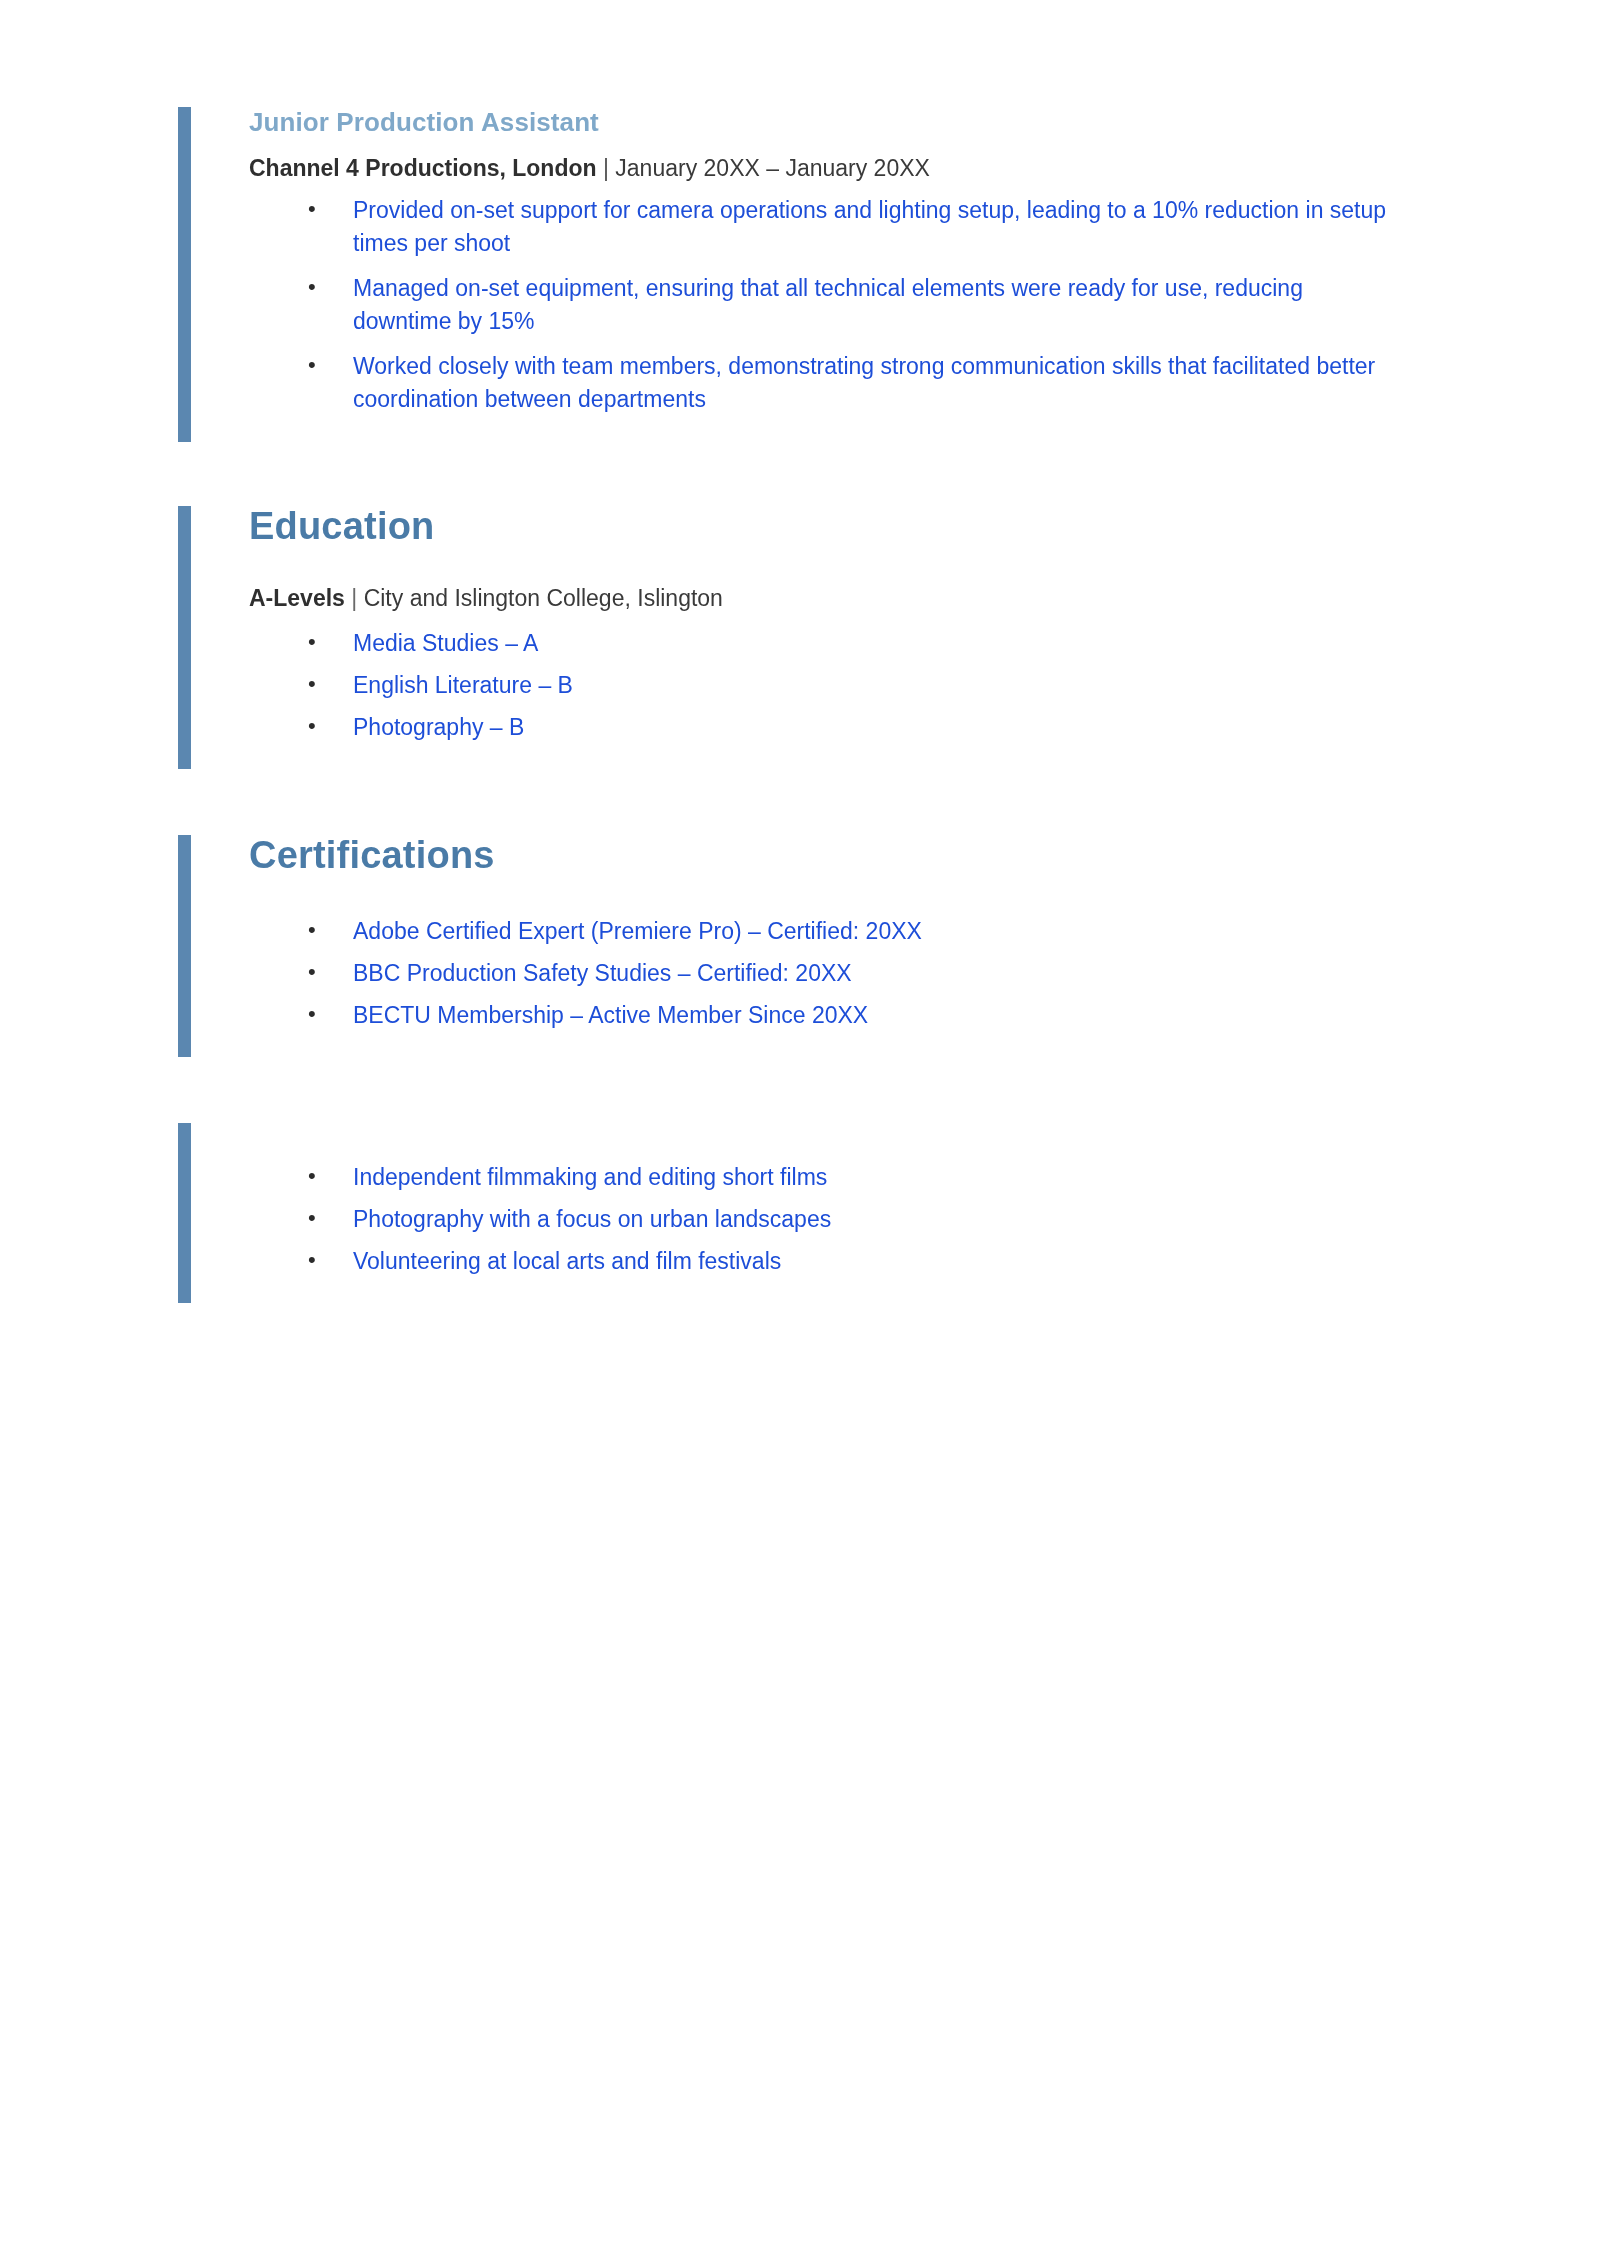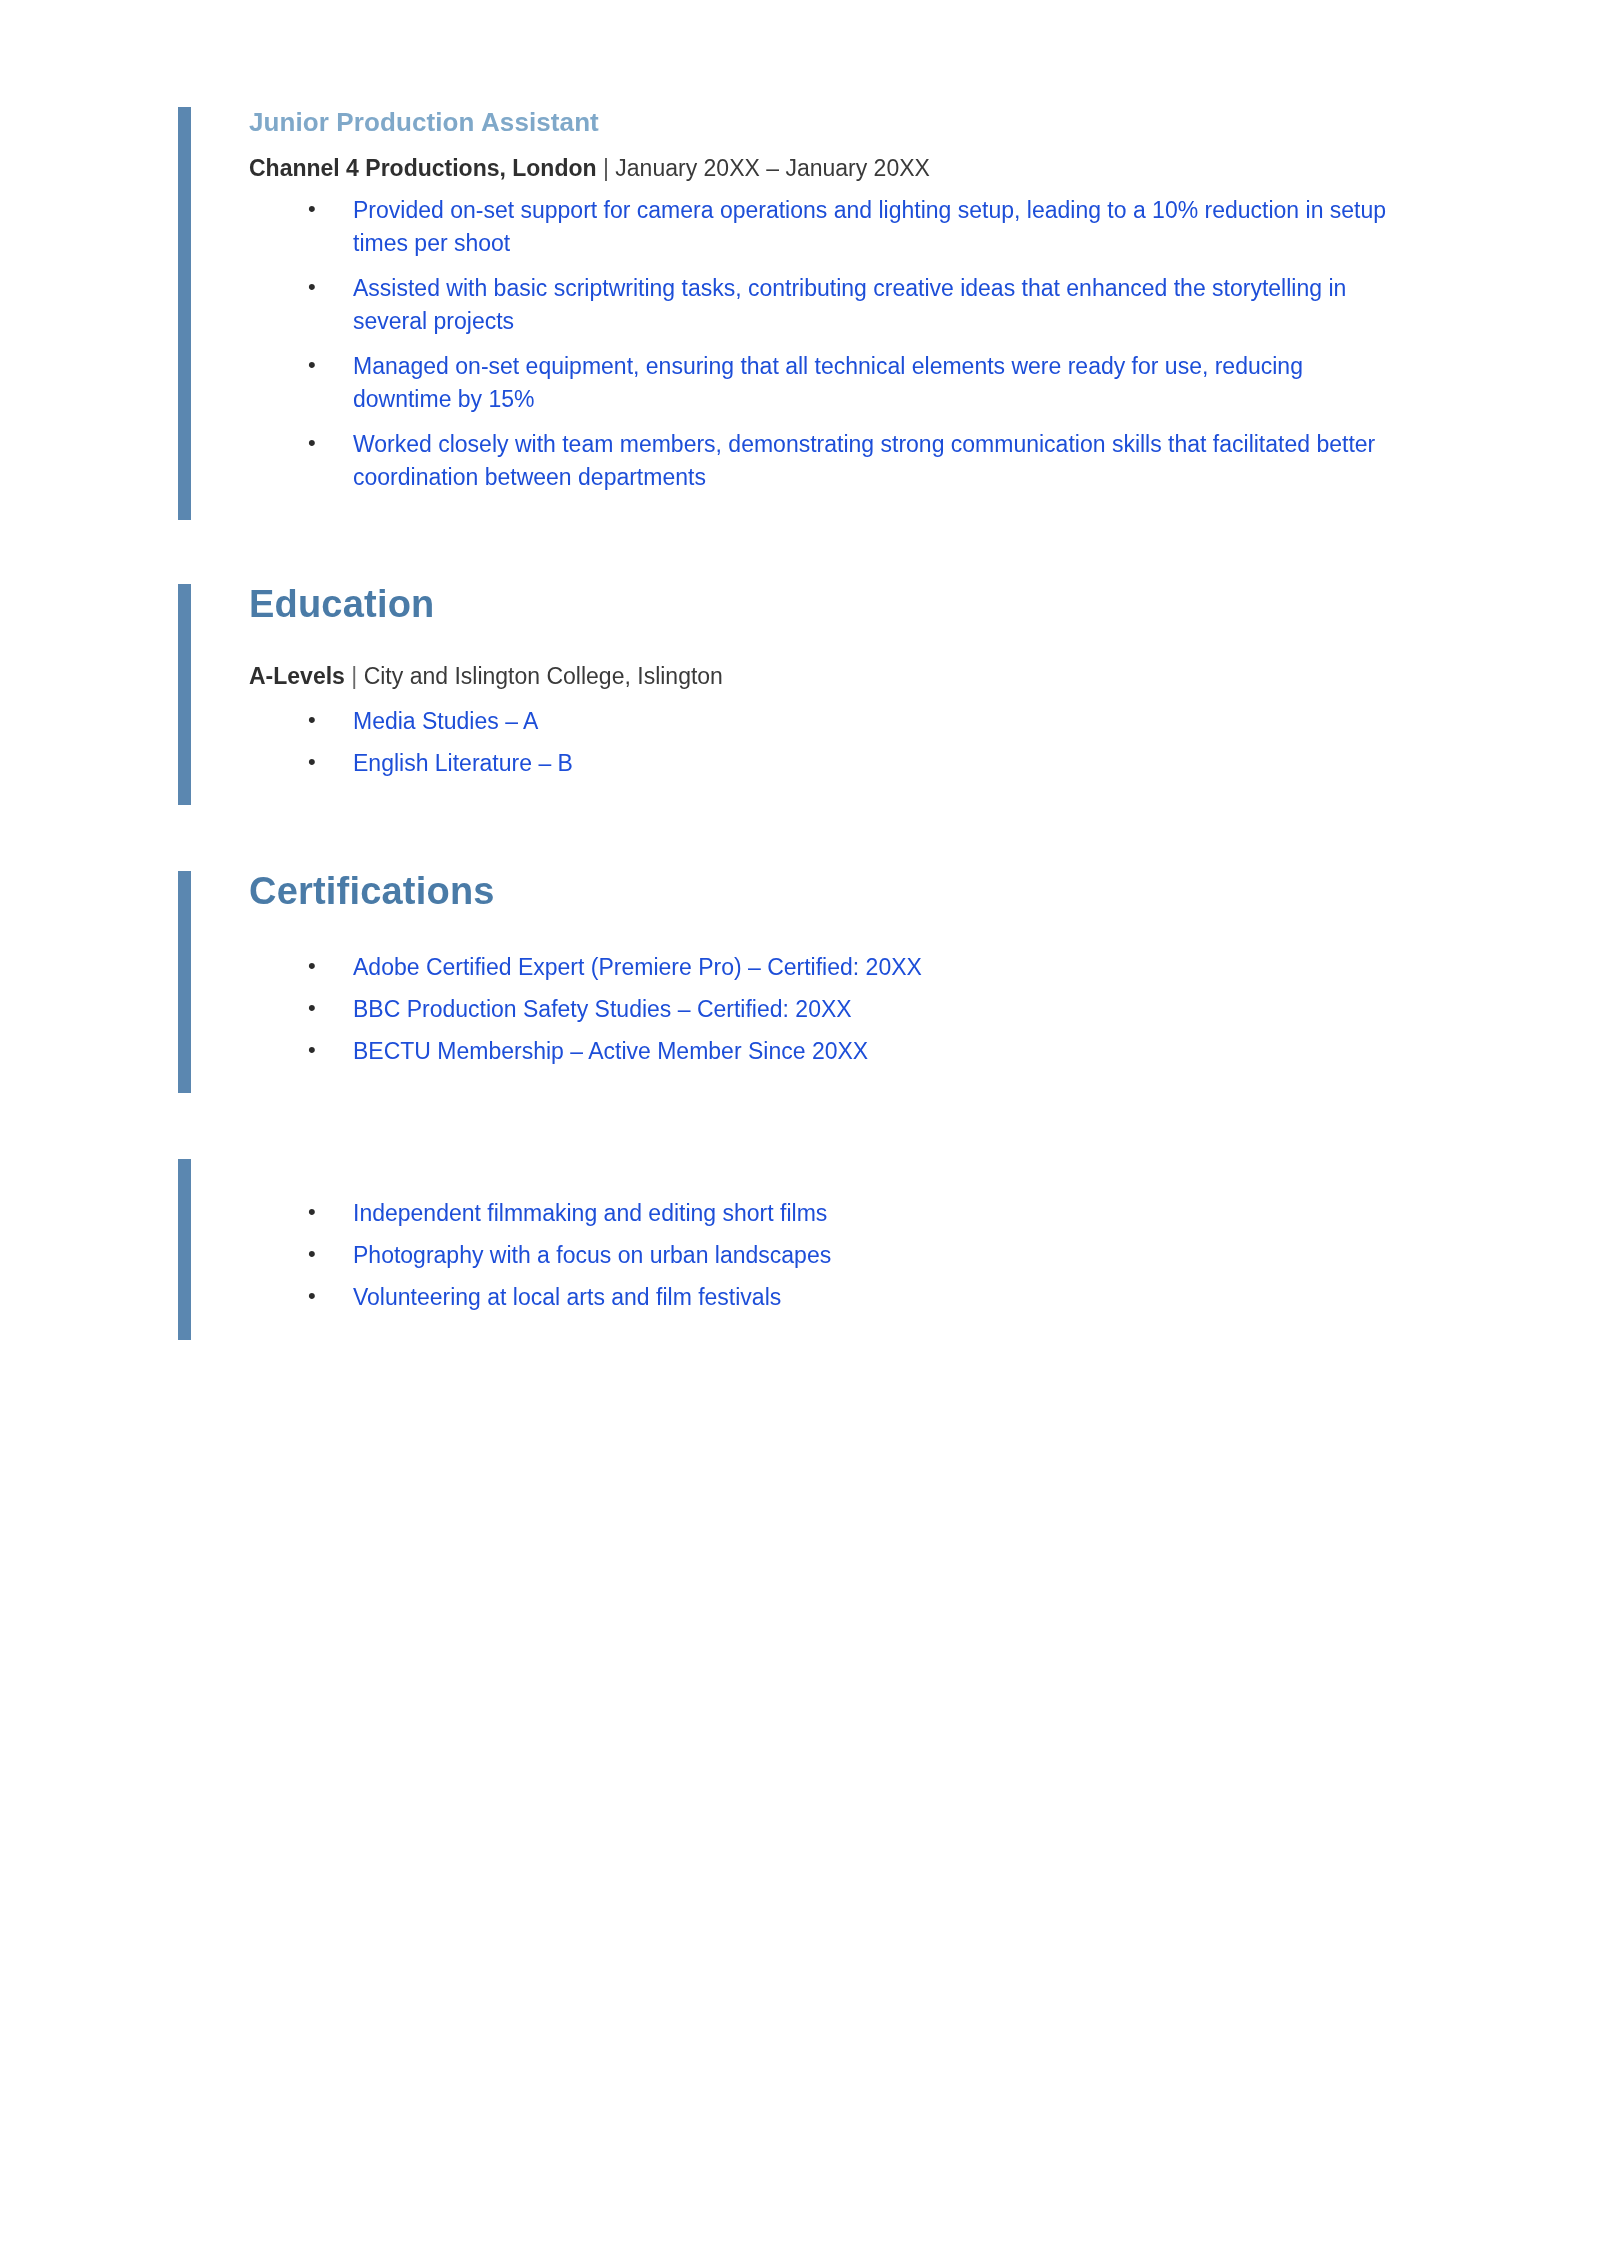--- a/index.html
+++ b/index.html
@@ -116,21 +116,20 @@
   <div class="block">
 
     <div class="job-title">Junior Production Assistant</div>
 
     <div class="job-meta">
       <span class="org">Channel 4 Productions, London</span><span>&nbsp;</span><span class="sep">|</span><span>&nbsp;</span><span class="dates">January 20XX – January 20XX</span>
     </div>
 
     <ul class="bullets">
       <li>Provided on-set support for camera operations and lighting setup, leading to a 10% reduction in setup times per shoot</li>
-      <li>Assisted with basic scriptwriting tasks, contributing creative ideas that enhanced the storytelling in several projects</li>
       <li>Managed on-set equipment, ensuring that all technical elements were ready for use, reducing downtime by 15%</li>
       <li>Worked closely with team members, demonstrating strong communication skills that facilitated better coordination between departments</li>
     </ul>
     <div class="tail-pad"></div>
   </div>
 
   <div class="gap-exp-edu"></div>
 
   <div class="block">
     <div class="section-heading">Education</div>
@@ -140,20 +139,21 @@
 
     <div class="edu-line">
       <span class="strong">A-Levels</span><span>&nbsp;</span><span class="sep">|</span><span>&nbsp;</span><span>City and Islington College, Islington</span>
     </div>
 
     <div class="gap-edu-list"></div>
 
     <ul class="bullets tight">
       <li>Media Studies – A</li>
       <li>English Literature – B</li>
+      <li>Photography – B</li>
     </ul>
     <div class="tail-pad-sm"></div>
   </div>
 
   <div class="gap-sec"></div>
 
   <div class="block">
     <div class="section-heading">Certifications</div>
 
     <div class="gap-head-list"></div>

